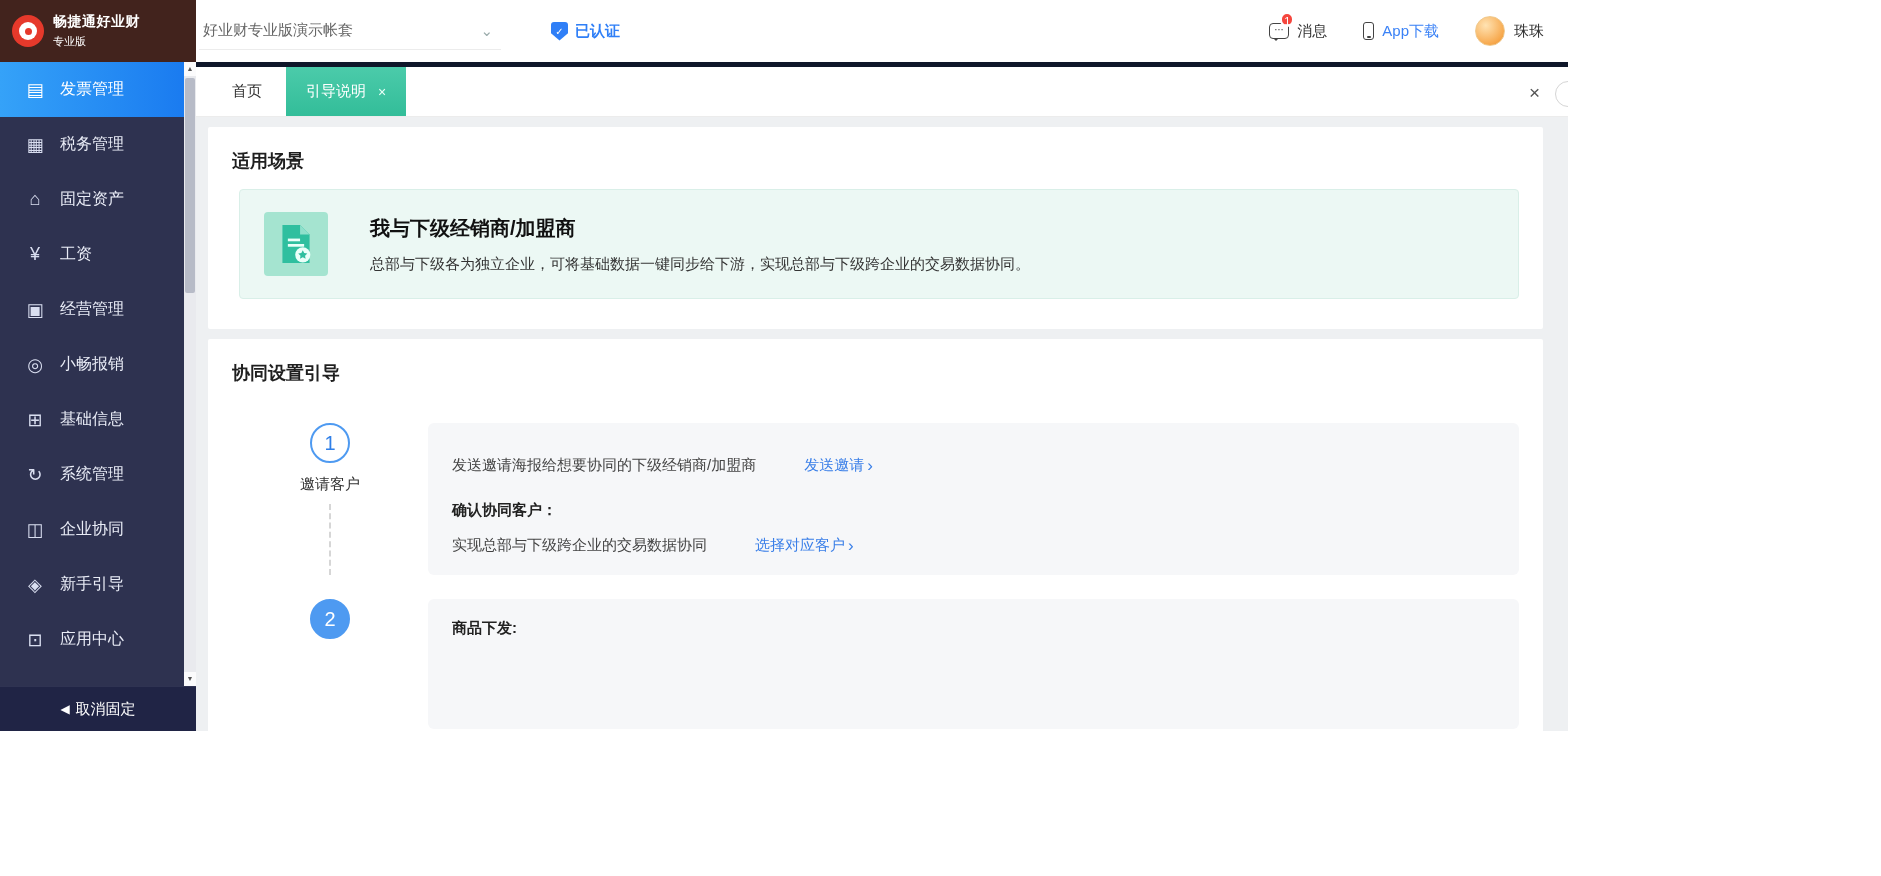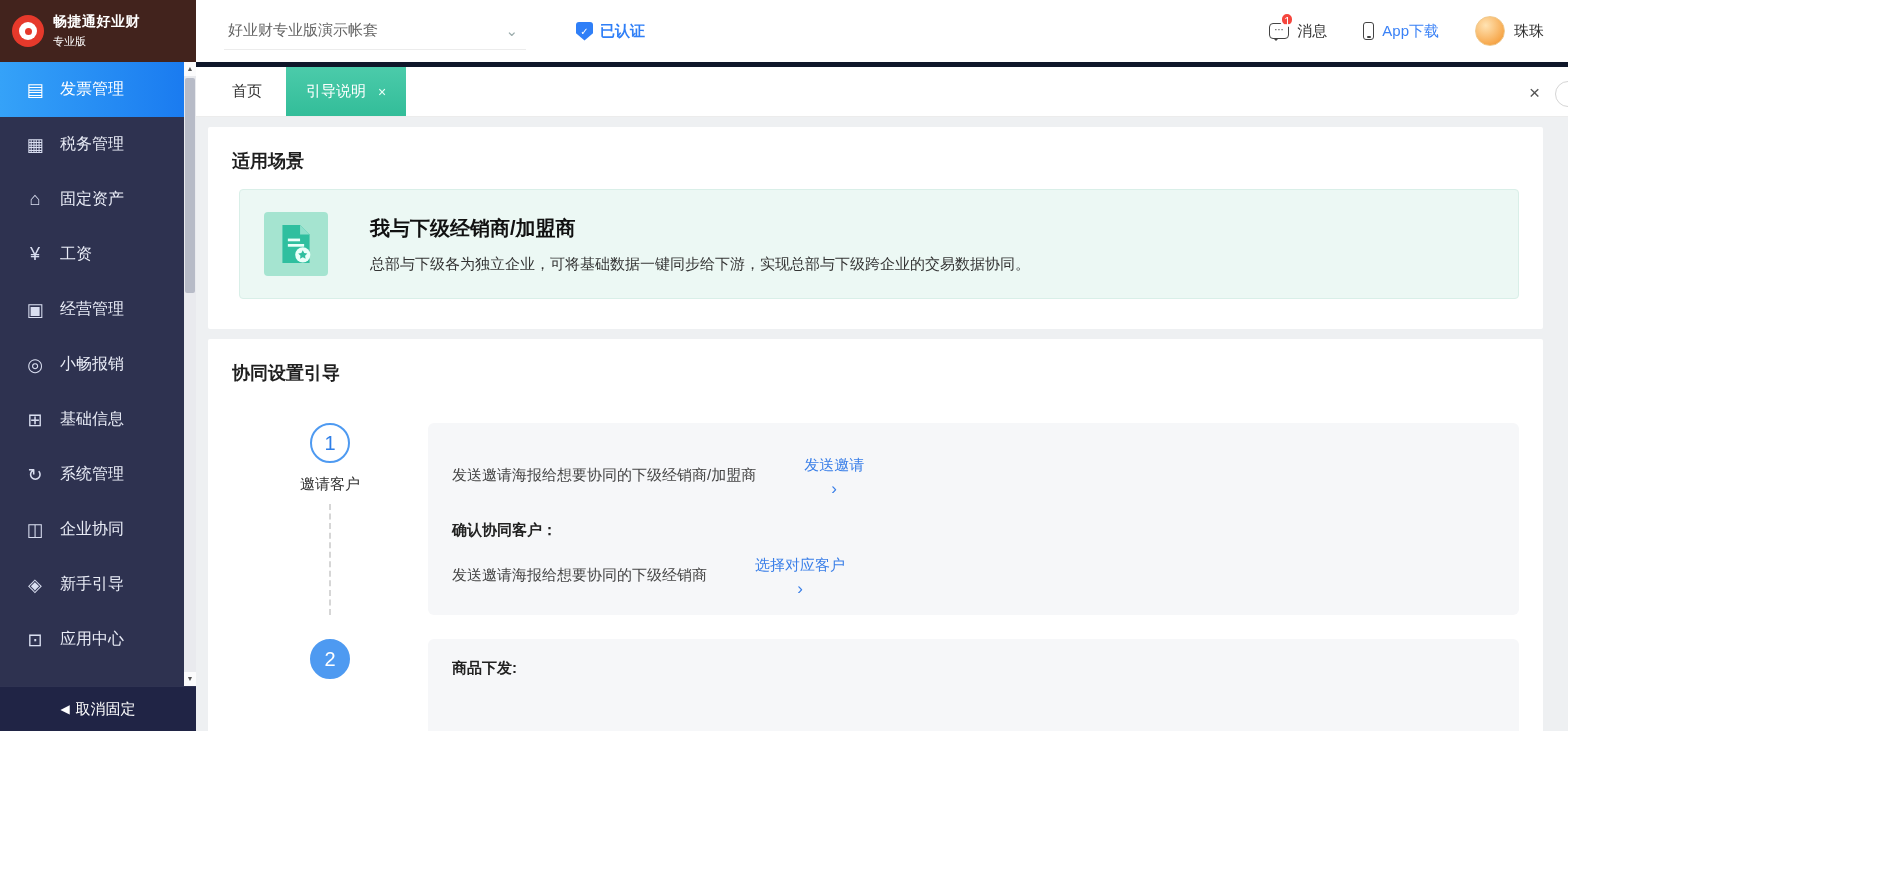--- a/index.html
+++ b/index.html
@@ -32,21 +32,21 @@
   .sb-arrow { position:absolute; left:0; width:12px; height:14px; background:#fbfbfc; color:#555; font-size:7px; line-height:14px; text-align:center; cursor:pointer; }
   .sb-up { top:0; } .sb-down { bottom:0; }
   .sb-thumb { position:absolute; left:1px; right:1px; top:16px; height:215px; background:#b7bbc7; border-radius:2px; cursor:pointer; }
 
   .sidebar-footer { position:absolute; bottom:0; left:0; width:100%; height:45px; background:#202445; border-top:1px solid rgba(255,255,255,.07); color:#fff; display:flex; align-items:center; justify-content:center; gap:6px; font-size:15px; cursor:pointer; }
   .sidebar-footer .cicon { font-size:12px; }
 
   
   .main { flex:1; display:flex; flex-direction:column; min-width:0; background:#eef0f2; }
 
-  .topbar { height:62px; background:#fff; display:flex; align-items:center; padding:0 24px 0 28px; flex:none; }
+  .topbar { height:62px; background:#fff; display:flex; align-items:center; padding:0 24px 0 3px; flex:none; }
   .account { width:302px; display:flex; align-items:center; justify-content:space-between; color:#666; font-size:15px; padding:9px 8px 9px 4px; border-bottom:1px solid #ececec; cursor:pointer; }
   .account .chev { color:#9aa; font-size:15px; }
   .certified { display:flex; align-items:center; gap:7px; margin-left:50px; color:#2f7ff7; font-size:15px; font-weight:700; }
   .cert-shield { width:17px; height:19px; background:#2f7ff7; color:#fff; font-size:10px; font-weight:400; display:flex; align-items:center; justify-content:center; clip-path:polygon(0 0,100% 0,100% 62%,50% 100%,0 62%); border-radius:3px; }
   .topbar-right { margin-left:auto; display:flex; align-items:center; gap:36px; }
   .messages { position:relative; display:flex; align-items:center; gap:8px; color:#333; font-size:15px; cursor:pointer; }
   .bubble-icon { width:20px; height:16px; border:1.6px solid #444; border-radius:4px; position:relative; color:#444; font-size:10px; line-height:12px; text-align:center; }
   .bubble-icon::after { content:""; position:absolute; left:3px; bottom:-6px; border:3px solid transparent; border-top-color:#444; }
   .msg-badge { position:absolute; top:-10px; left:11px; min-width:14px; height:15px; background:#f5463d; border:2px solid #fff; border-radius:9px; color:#fff; font-size:11px; line-height:15px; text-align:center; padding:0 2px; }
   .appdl { display:flex; align-items:center; gap:8px; color:#3b82f6; font-size:15px; cursor:pointer; }
@@ -79,21 +79,21 @@
   .step-left { width:196px; flex:none; display:flex; flex-direction:column; align-items:center; }
   .step-circle { width:40px; height:40px; border-radius:50%; border:2px solid #4e9af1; color:#2f7fe8; font-size:20px; display:flex; align-items:center; justify-content:center; background:#fff; flex:none; }
   .step-circle.filled { background:#4e9af1; color:#fff; }
   .step-label { margin-top:12px; font-size:15px; color:#333; }
   .step-dash { flex:1; width:0; border-left:2px dashed #d6d6d6; margin-top:10px; min-height:40px; }
   .step-box { flex:1; background:#f6f7f9; border-radius:6px; padding:18px 24px; }
   .sg { margin-bottom:22px; }
   .sg:last-child { margin-bottom:0; }
   .sg-title { font-size:15px; font-weight:700; color:#222; line-height:22px; }
   .sg-line { margin-top:12px; font-size:15px; color:#444; line-height:24px; display:flex; align-items:center; }
-  .sg-link { margin-left:48px; color:#3a7fe8; cursor:pointer; display:inline-flex; align-items:center; gap:3px;flex-direction:column; }
+  .sg-link { margin-left:48px; color:#3a7fe8; cursor:pointer; display:inline-flex; align-items:center; gap:3px; }
   .sg-link .ar { font-size:17px; line-height:1; }
   .step2 { margin-top:24px; }
   .step2 .step-box { min-height:130px; }
 </style>
 </head>
 <body>
 
 <div class="canvas">
   <div class="app">
 
@@ -244,21 +244,21 @@
                     <span>发送邀请海报给想要协同的下级经销商/加盟商</span>
                     <span class="sg-link">
                       <span>发送邀请</span>
                       <span class="ar">›</span>
                     </span>
                   </div>
                 </div>
                 <div class="sg">
                   <div class="sg-title">确认协同客户：</div>
                   <div class="sg-line">
-                    <span>发送邀请海报给想要协同的下级经销商</span>
+                    <span>实现总部与下级跨企业的交易数据协同</span>
                     <span class="sg-link">
                       <span>选择对应客户</span>
                       <span class="ar">›</span>
                     </span>
                   </div>
                 </div>
               </div>
             </div>
 
             <div class="step-row step2">

